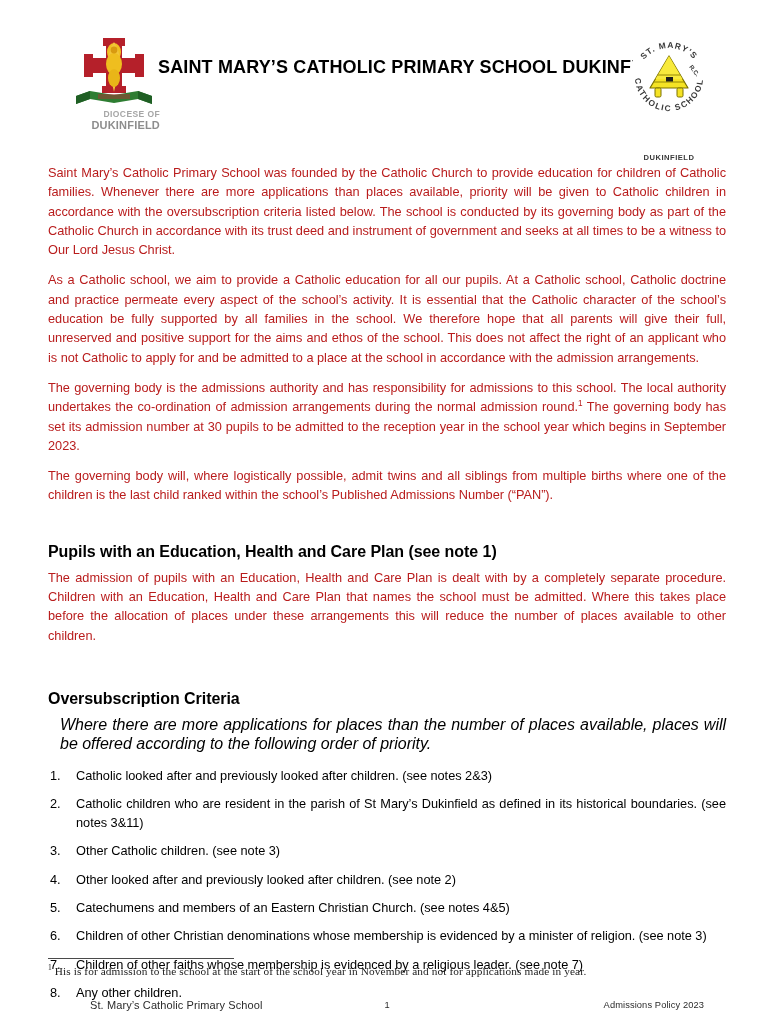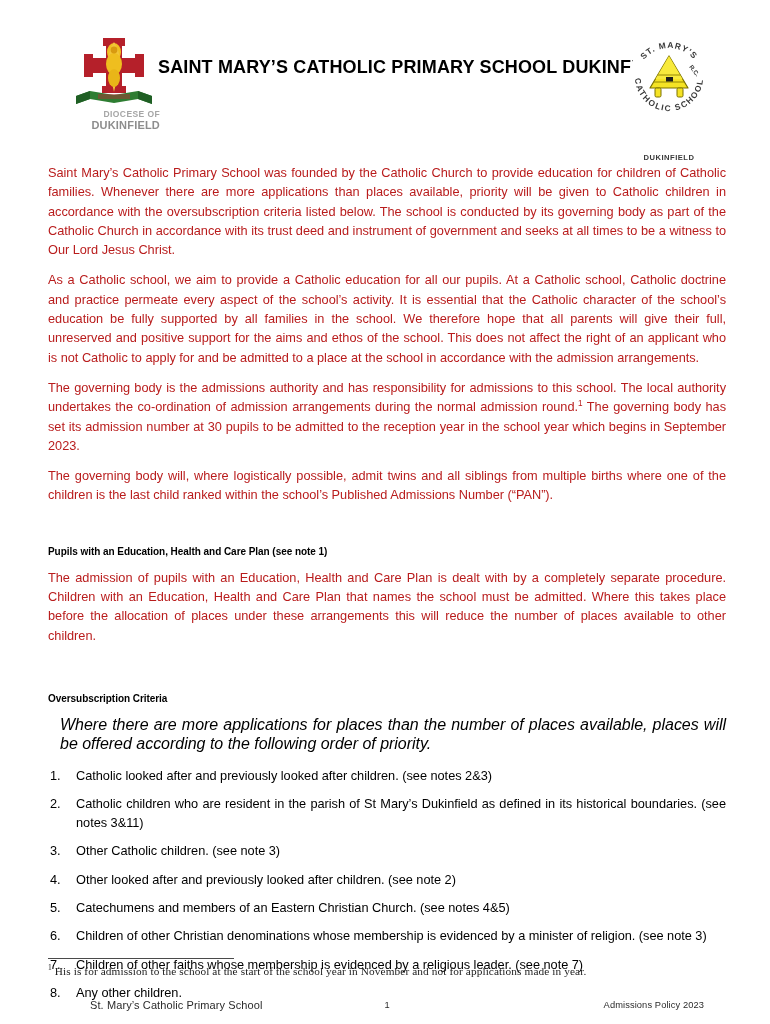--- a/index.html
+++ b/index.html
@@ -140,21 +140,21 @@
   p.para:last-child { margin-bottom: 0; }
 
   sup.fn {
     font-size: 8.2px;
     vertical-align: super;
     line-height: 0;
   }
 
   h2.section-head {
     margin: 0 0 8px 0;
-    font-size: 10px;
+    font-size: 16px;
     font-weight: bold;
     line-height: 17px;
     letter-spacing: -0.05px;
   }
   .sec-gap-1 { height: 27px; }
   .sec-gap-2 { height: 34px; }
 
   p.italic-intro {
     margin: 0 0 12px 12px;
     font-size: 16px;

